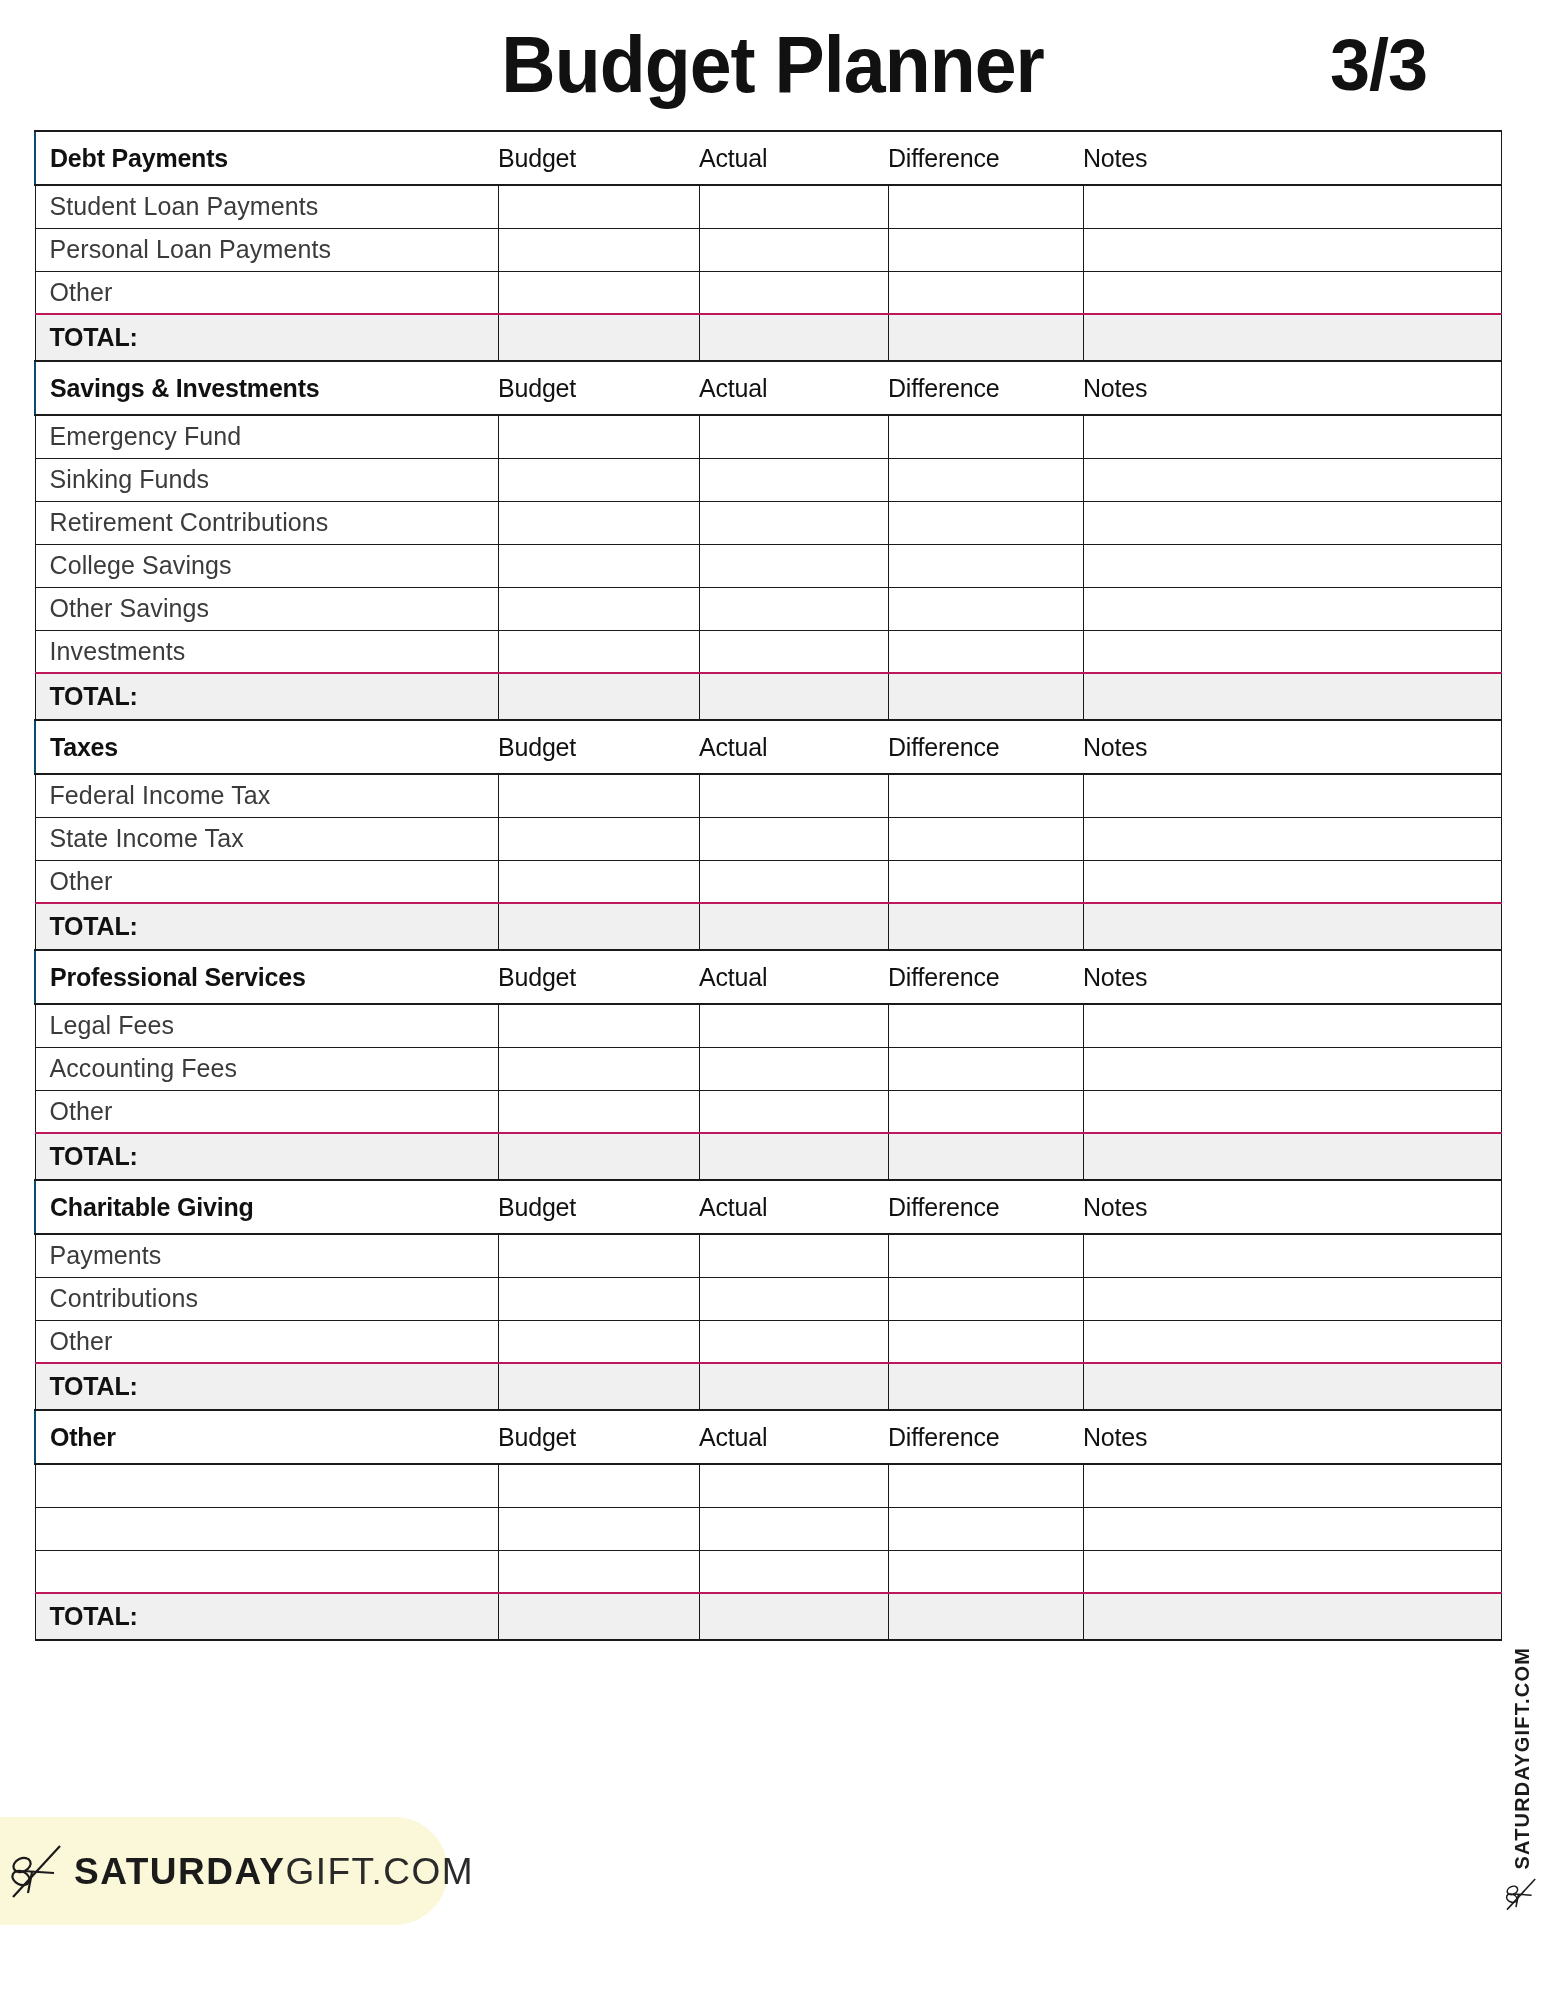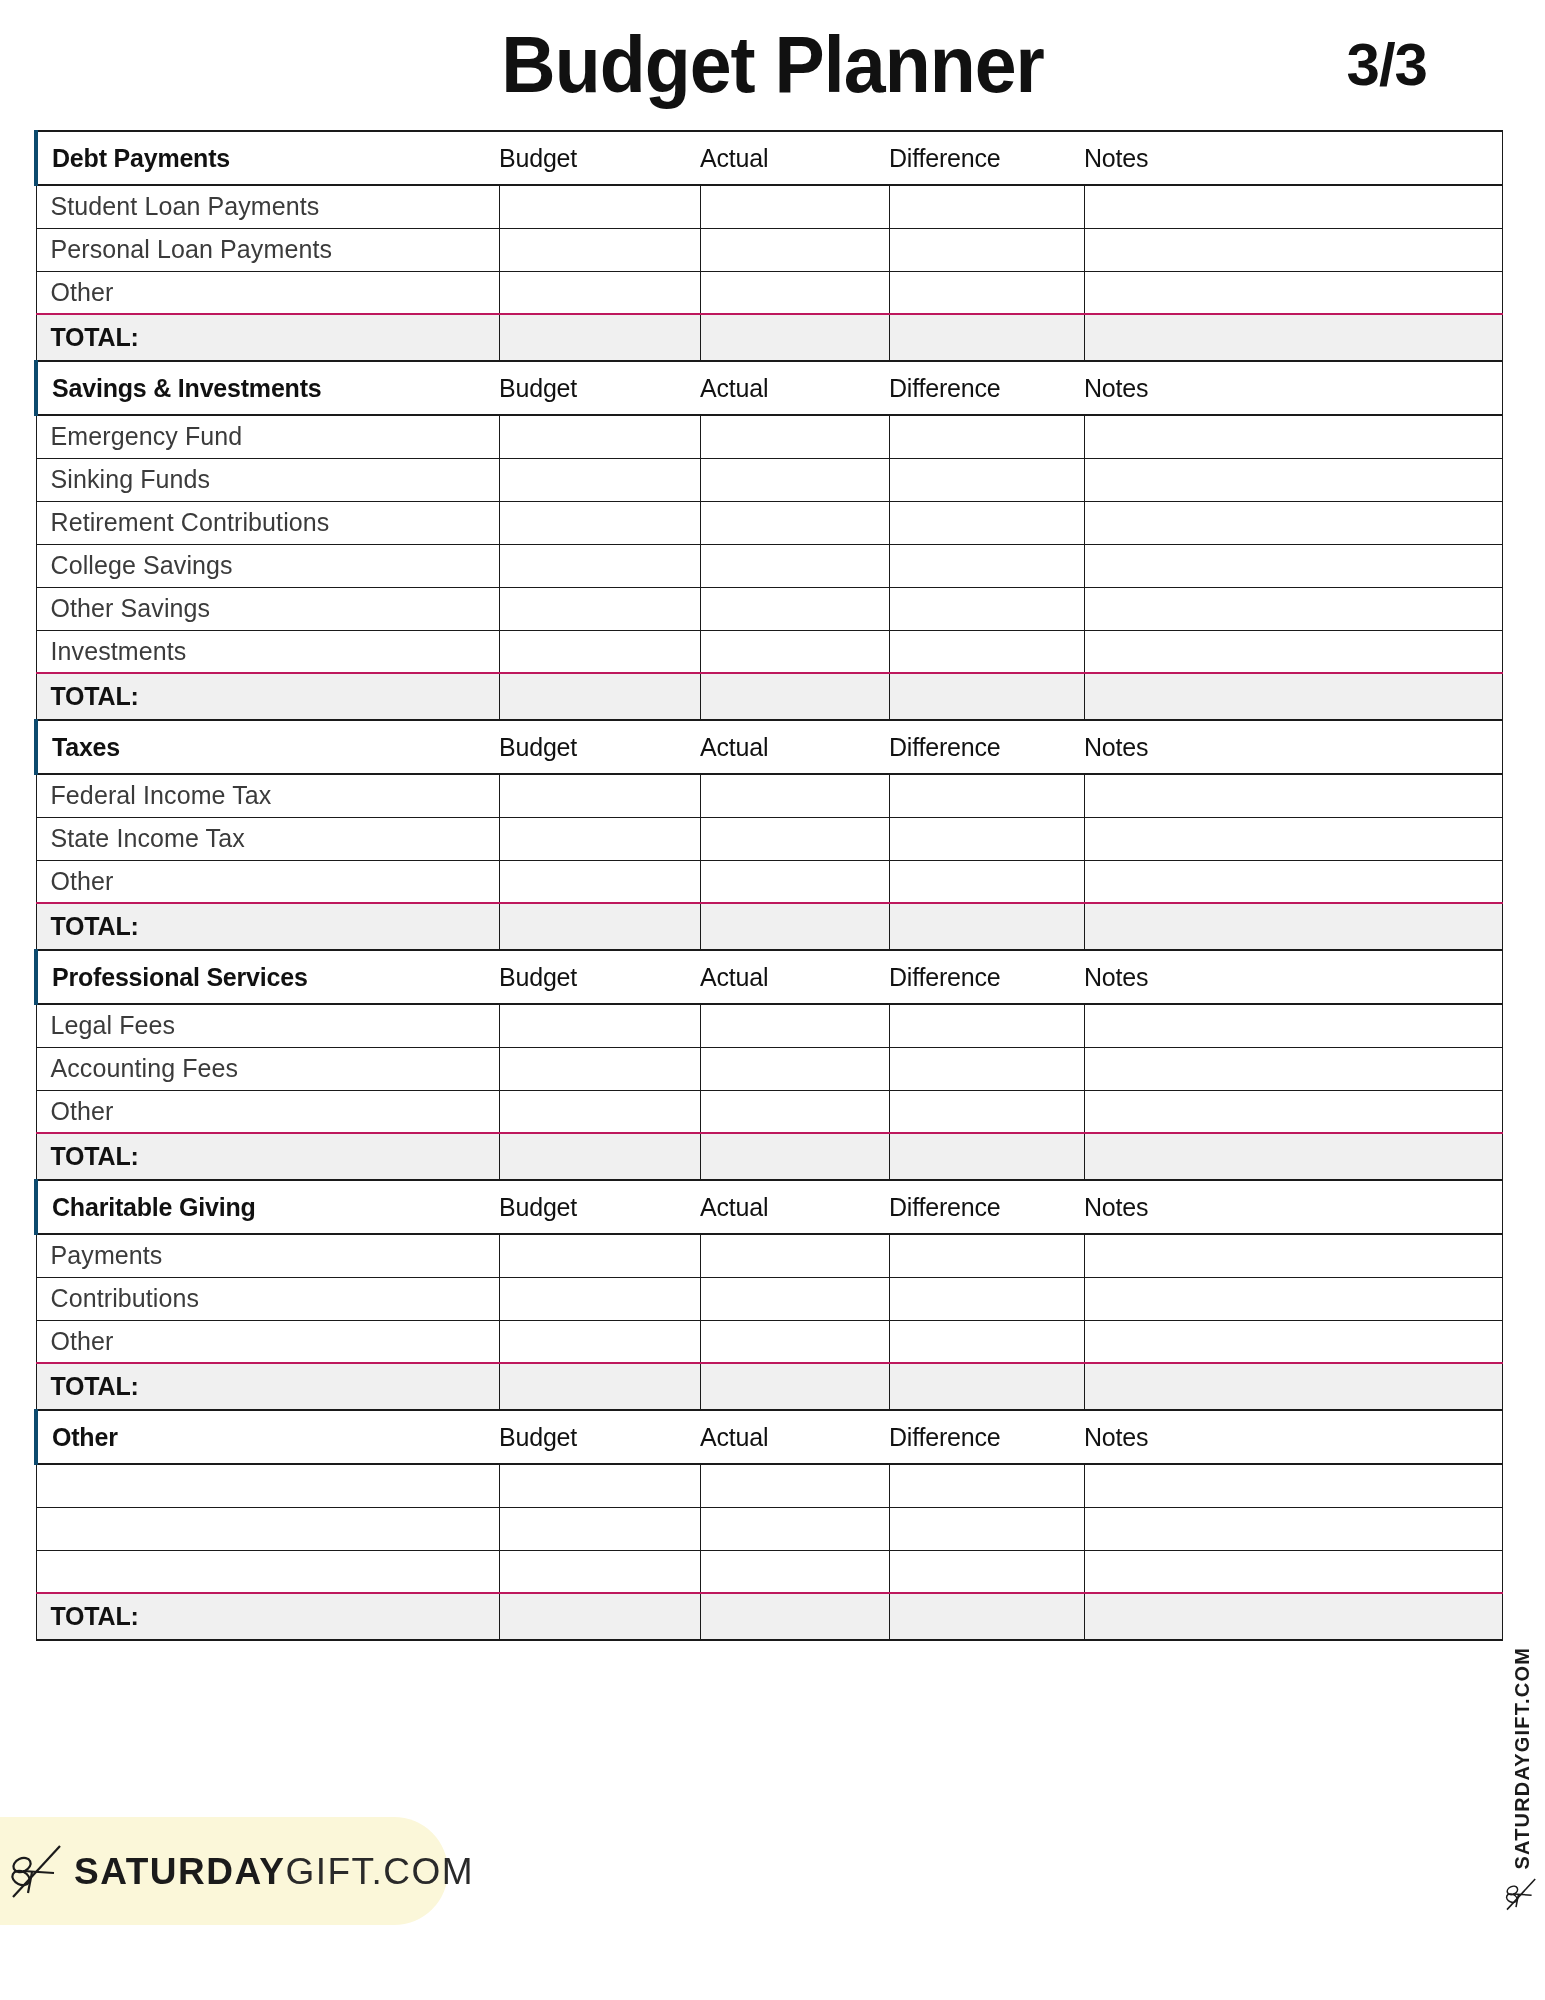--- a/index.html
+++ b/index.html
@@ -34,21 +34,21 @@
     color: #111111;
     line-height: 1;
     transform: scaleX(0.94);
     white-space: nowrap;
   }
   .page-number {
     position: absolute;
     right: 118px;
     top: 50%;
     transform: translateY(-50%);
-    font-size: 60px;
+    font-size: 72px;
     font-weight: 800;
     color: #111111;
     line-height: 1;
     letter-spacing: -1px;
     margin-left: 44px;
   }
 
   
   .planner {
     position: absolute;
@@ -72,21 +72,21 @@
   col.c-not  { width: 418px; }
 
   
   tr.section-head td {
     border-left: none;
     border-right: none;
     border-top: 2px solid #1a1a1a;
     border-bottom: 2px solid #1a1a1a;
     height: 54px;
   }
-  tr.section-head td:first-child { border-left: 4px solid #0c4a6e; }
+  tr.section-head td:first-child { border-left: 2px solid #0c4a6e; }
   tr.section-head td:last-child  { border-right: 1px solid #1a1a1a; }
 
   .sec-name {
     font-size: 25px;
     font-weight: 700;
     color: #111111;
     padding-left: 14px;
     letter-spacing: -0.2px;
     white-space: nowrap;
   }

